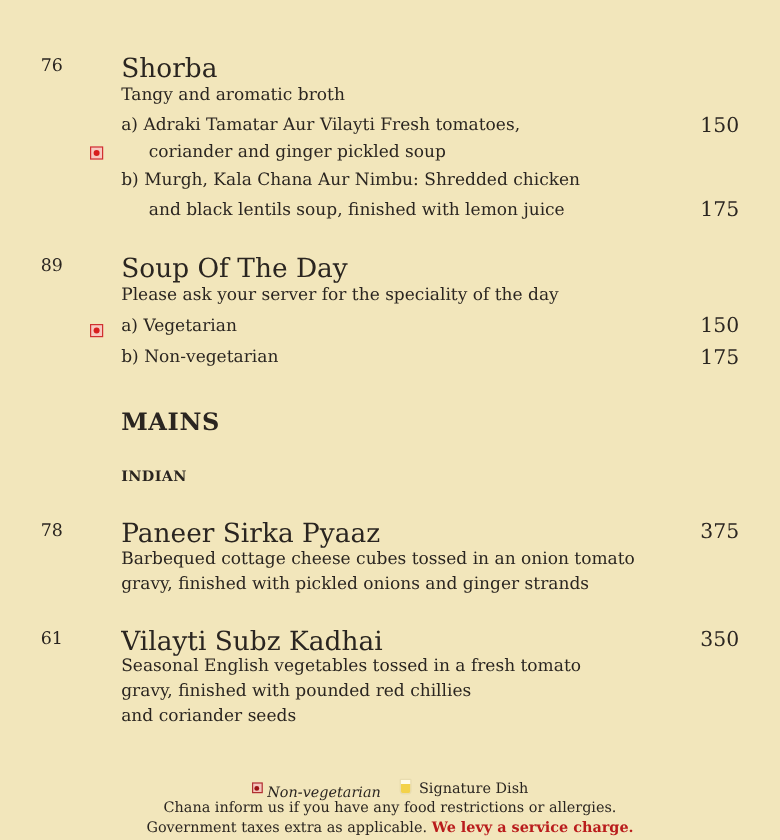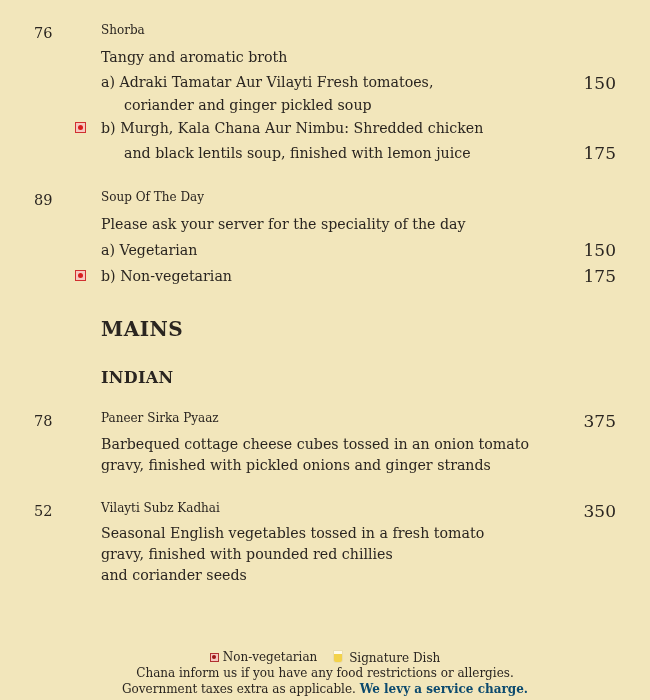--- a/index.html
+++ b/index.html
@@ -8,23 +8,23 @@
     }
     body {
       width: 650px;
       height: 700px;
       background: #f2e6bb;
       color: #2a2520;
       font-family: "DejaVu Serif", "Liberation Serif", serif;
       position: relative;
       overflow: hidden;
     }
-    .abs { position: absolute; white-space: nowrap; }
+    .abs { position: absolute; white-space: nowrap; margin-top: 22px; }
     .num { left: 34px; font-size: 14.5px; }
-    .title { left: 101px; font-size: 12px; }
+    .title { left: 101px; font-size: 22px; }
     .desc { left: 101px; font-size: 14.2px; }
     .opt { left: 101px; font-size: 14.2px; }
     .opt-cont { left: 124px; font-size: 14.2px; }
     .price { right: 34px; font-size: 17px; text-align: right; }
     .nv-icon {
       position: absolute;
       width: 9px; height: 9px;
       border: 1.5px solid #d03030;
       background: #f7c9c0;
       box-sizing: content-box;
@@ -41,31 +41,31 @@
       left: 101px;
       font-family: "DejaVu Serif", serif;
       font-weight: bold;
       font-size: 20px;
       letter-spacing: 0.5px;
     }
     .sub-title {
       left: 101px;
       font-family: "DejaVu Serif", serif;
       font-weight: bold;
-      font-size: 16px;
+      font-size: 12px;
       letter-spacing: 0.3px;
     }
     .footer {
       position: absolute;
       left: 0; right: 0;
       text-align: center;
       font-size: 12px;
       line-height: 16px;
     }
-    .footer .legend { display: inline-flex; align-items: center; gap: 4px; }
+    .footer .legend { display: inline-flex; align-items: flex-start; gap: 4px; font-style: italic; }
     .footer .nv-small {
       position: relative;
       display: inline-block;
       width: 7px; height: 7px;
       border: 1.5px solid #b03030;
       background: #f5c6bd;
     }
     .footer .nv-small::after {
       content: "";
       position: absolute;
@@ -76,21 +76,21 @@
     }
     .sig-icon {
       display: inline-block;
       width: 8px; height: 11px;
       background: linear-gradient(#fffbe8 0 30%, #f3d24a 30% 100%);
       border-radius: 1px 1px 3px 3px;
       border: 1px solid #e8dcb0;
       margin: 0 6px 0 12px;
       vertical-align: -1px;
     }
-    .red-strong { color: #0c4a6e; font-weight: bold; }
+    .red-strong { color: #b91c1c; font-weight: bold; }
   </style>
 </head>
 <body>
 
 <div class="abs num" style="top:25px">76</div>
 <div class="abs title" style="top:23px">Shorba</div>
 <div class="abs desc" style="top:49px">Tangy and aromatic broth</div>
 
 <div class="abs opt" style="top:74px">a) Adraki Tamatar Aur Vilayti Fresh tomatoes,</div>
 <div class="abs price" style="top:73px">150</div>
@@ -114,21 +114,21 @@
 
 <div class="abs section-title" style="top:317px">MAINS</div>
 <div class="abs sub-title" style="top:368px">INDIAN</div>
 
 <div class="abs num" style="top:413px">78</div>
 <div class="abs title" style="top:411px">Paneer Sirka Pyaaz</div>
 <div class="abs price" style="top:411px">375</div>
 <div class="abs desc" style="top:436px">Barbequed cottage cheese cubes tossed in an onion tomato</div>
 <div class="abs desc" style="top:457px">gravy, finished with pickled onions and ginger strands</div>
 
-<div class="abs num" style="top:503px">52</div>
+<div class="abs num" style="top:503px">61</div>
 <div class="abs title" style="top:501px">Vilayti Subz Kadhai</div>
 <div class="abs price" style="top:501px">350</div>
 <div class="abs desc" style="top:525px">Seasonal English vegetables tossed in a fresh tomato</div>
 <div class="abs desc" style="top:546px">gravy, finished with pounded red chillies</div>
 <div class="abs desc" style="top:567px">and coriander seeds</div>
 
 <div class="footer" style="top:649px">
   <span class="legend">
     <span class="nv-small"></span>
     <span>Non-vegetarian</span>

